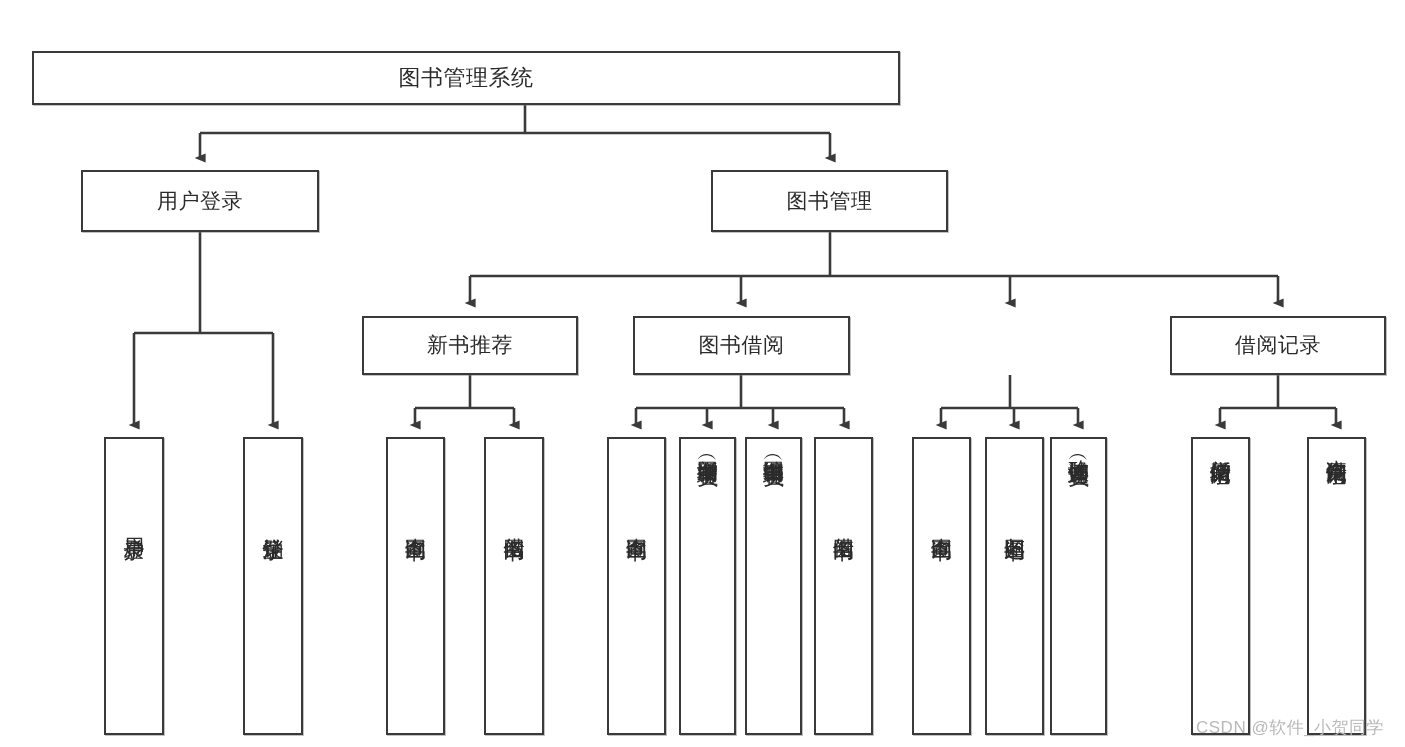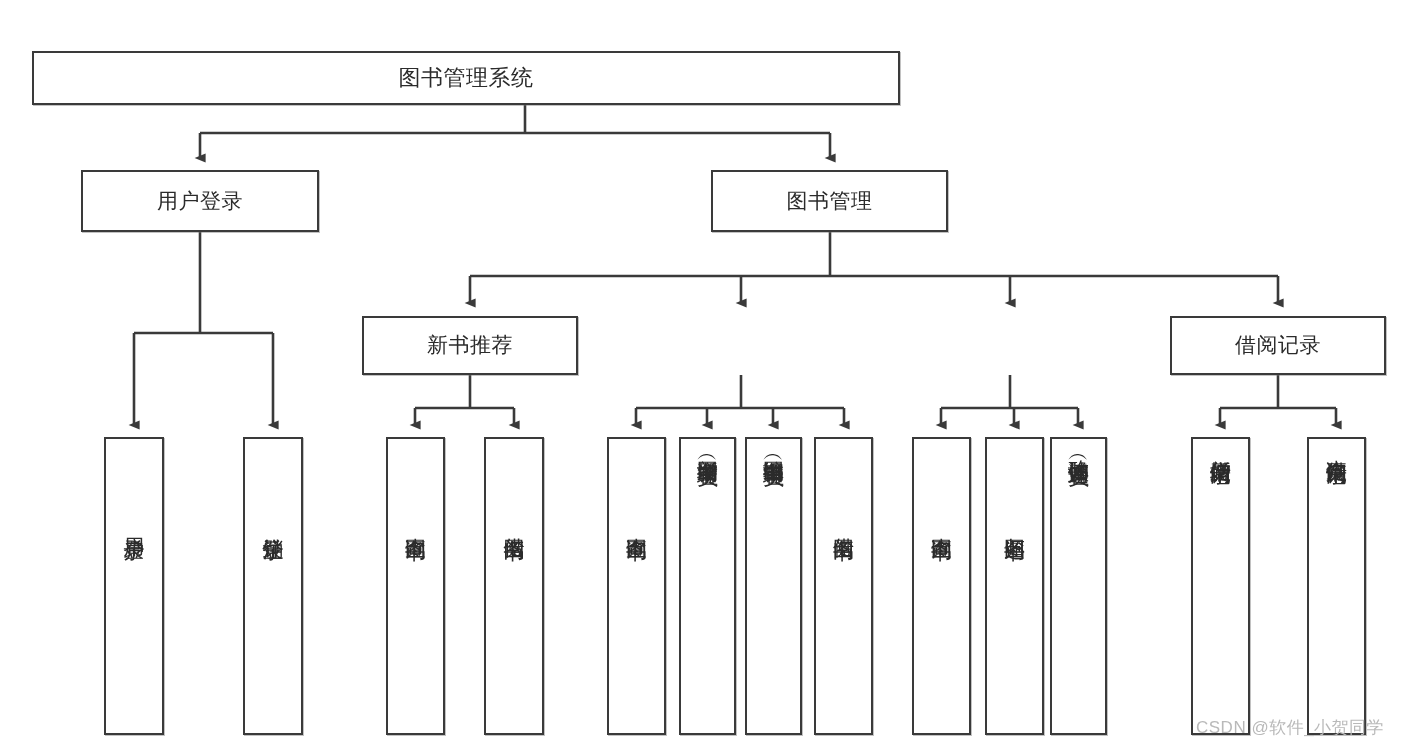--- a/index.html
+++ b/index.html
@@ -135,20 +135,23 @@
   <div class="node h" style="left: 81px; top: 170px; width: 238px; height: 62px;">
     <span class="label">用户登录</span>
   </div>
   <div class="node h" style="left: 362px; top: 316px; width: 216px; height: 59px;">
     <span class="label">新书推荐</span>
   </div>
 
   <div class="node h" style="left: 711px; top: 170px; width: 237px; height: 62px;">
     <span class="label">图书管理</span>
   </div>
+  <div class="node h" style="left: 633px; top: 316px; width: 217px; height: 59px;">
+    <span class="label">图书借阅</span>
+  </div>
   <div class="node h" style="left: 1170px; top: 316px; width: 216px; height: 59px;">
     <span class="label">借阅记录</span>
   </div>
 
   <div class="node v mid" style="left: 104px; top: 437px; width: 60px; height: 298px;">
     <span class="label">用户登录</span>
   </div>
   <div class="node v mid" style="left: 243px; top: 437px; width: 60px; height: 298px;">
     <span class="label">注销登录</span>
   </div>

